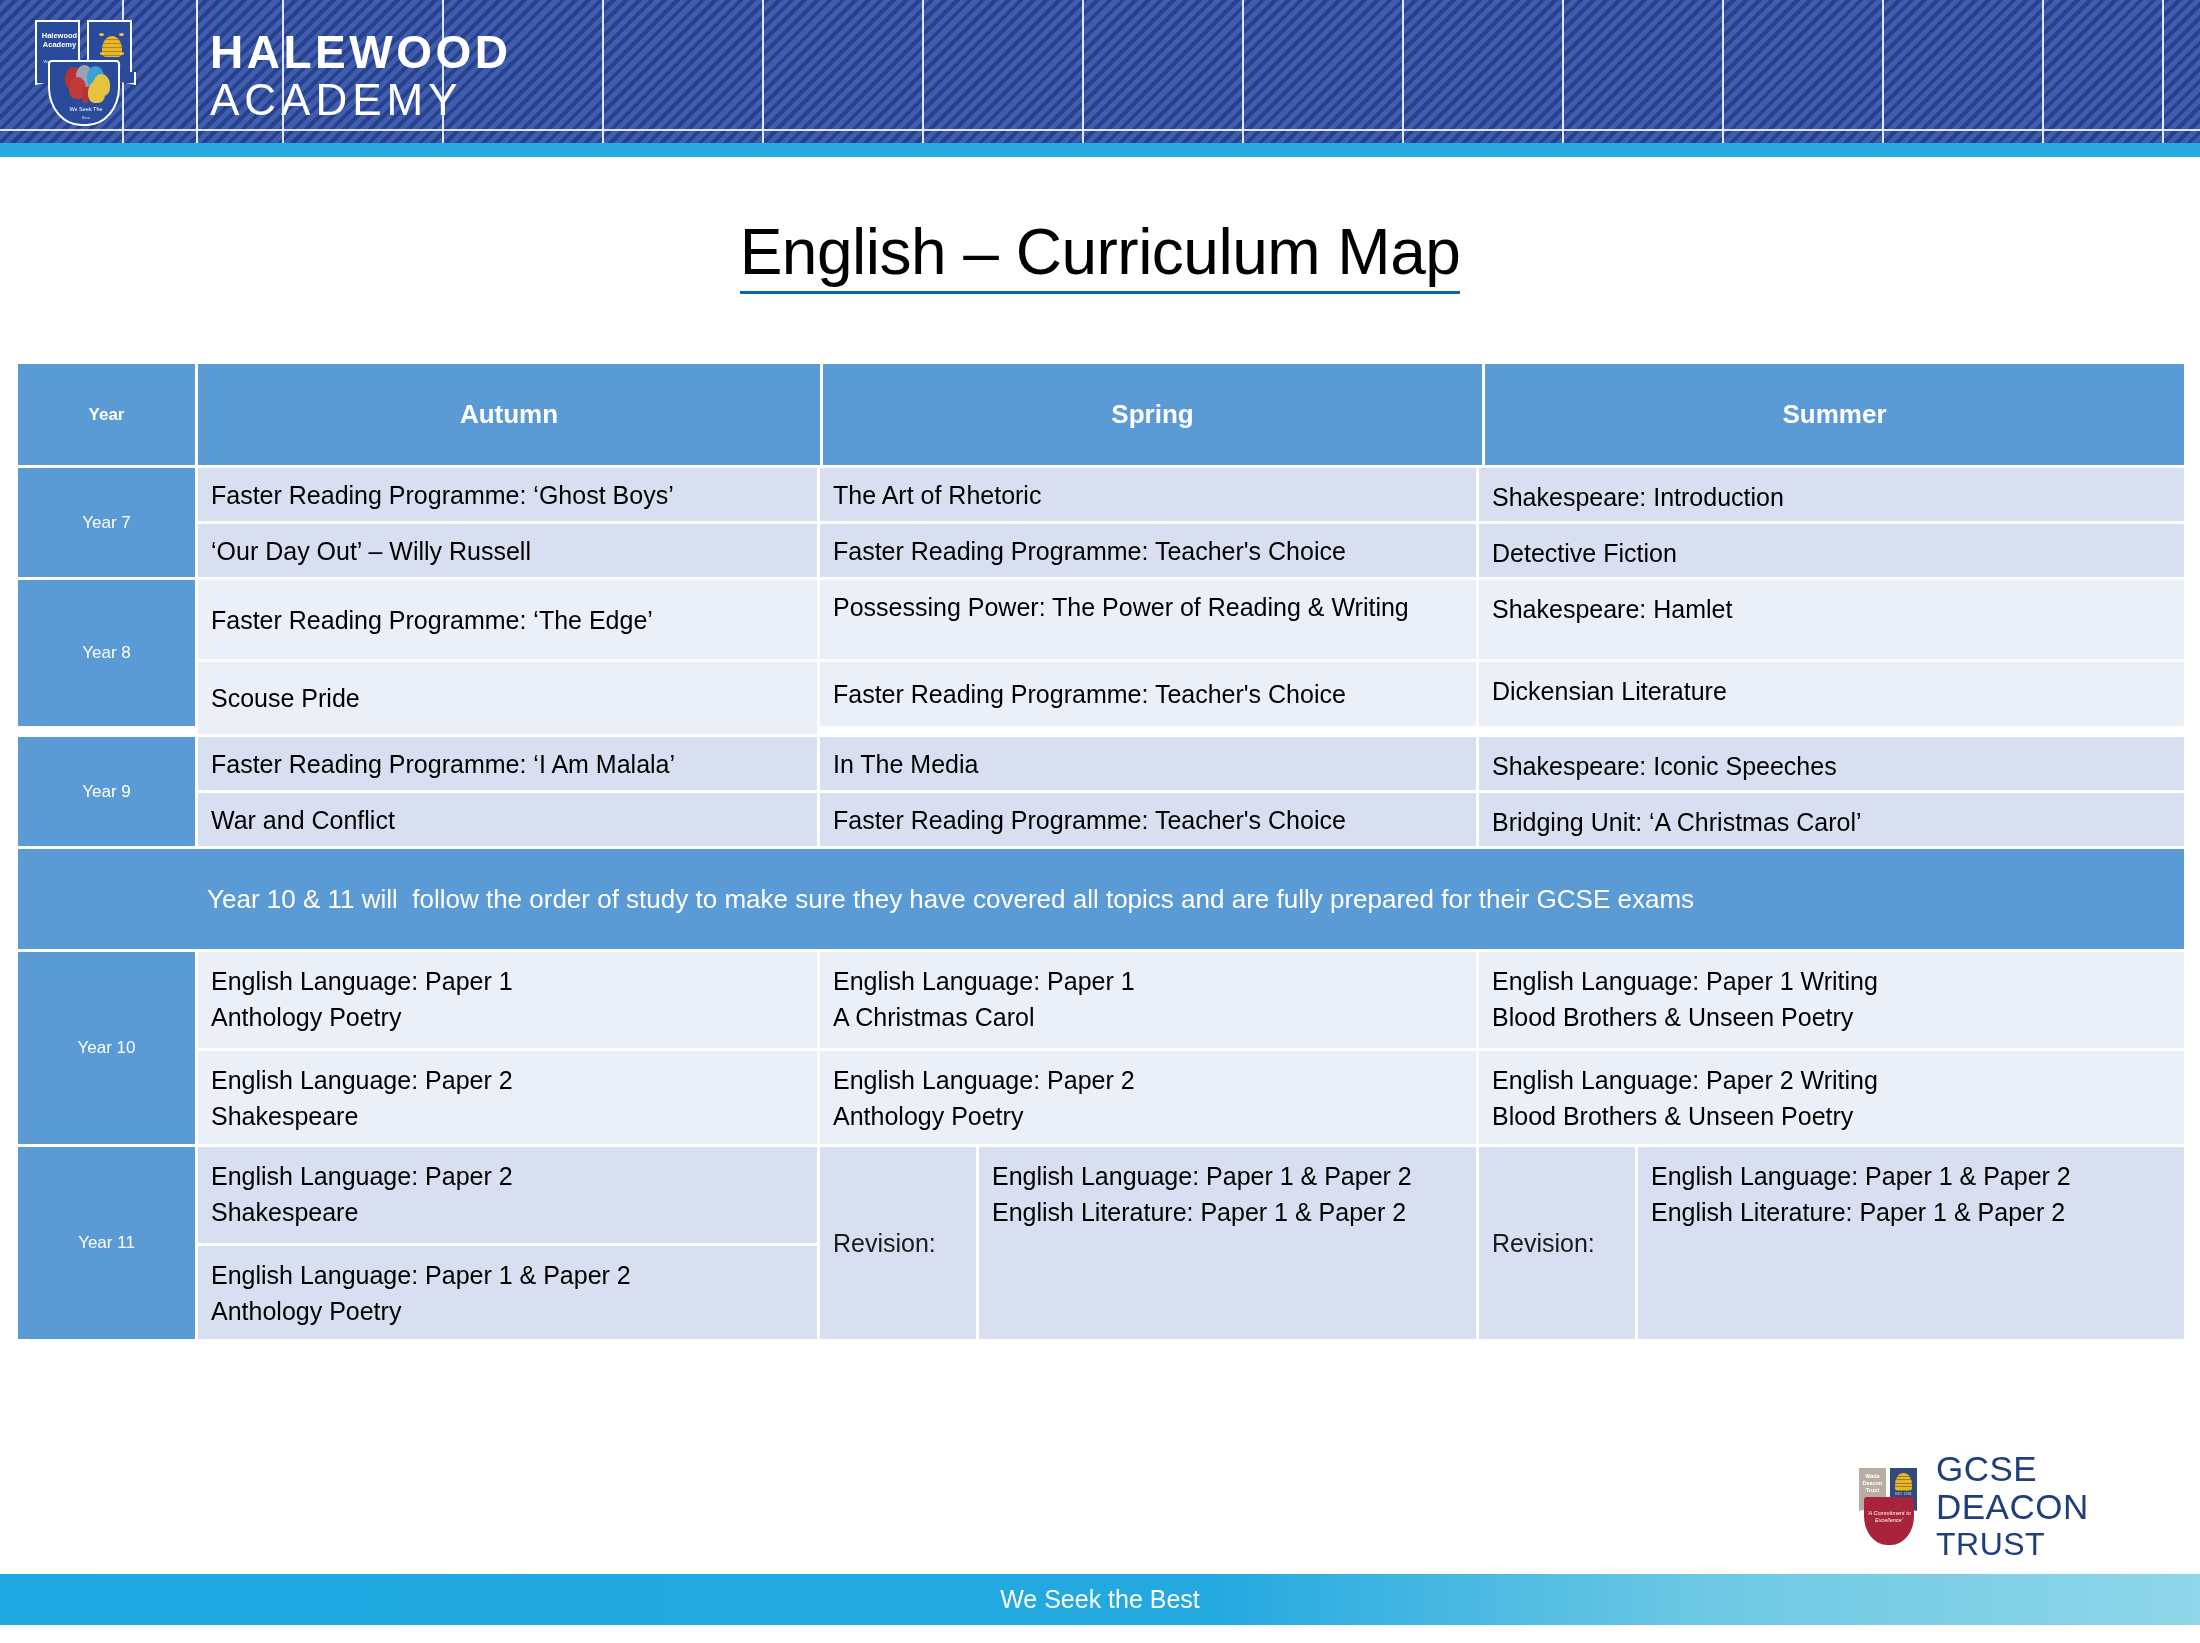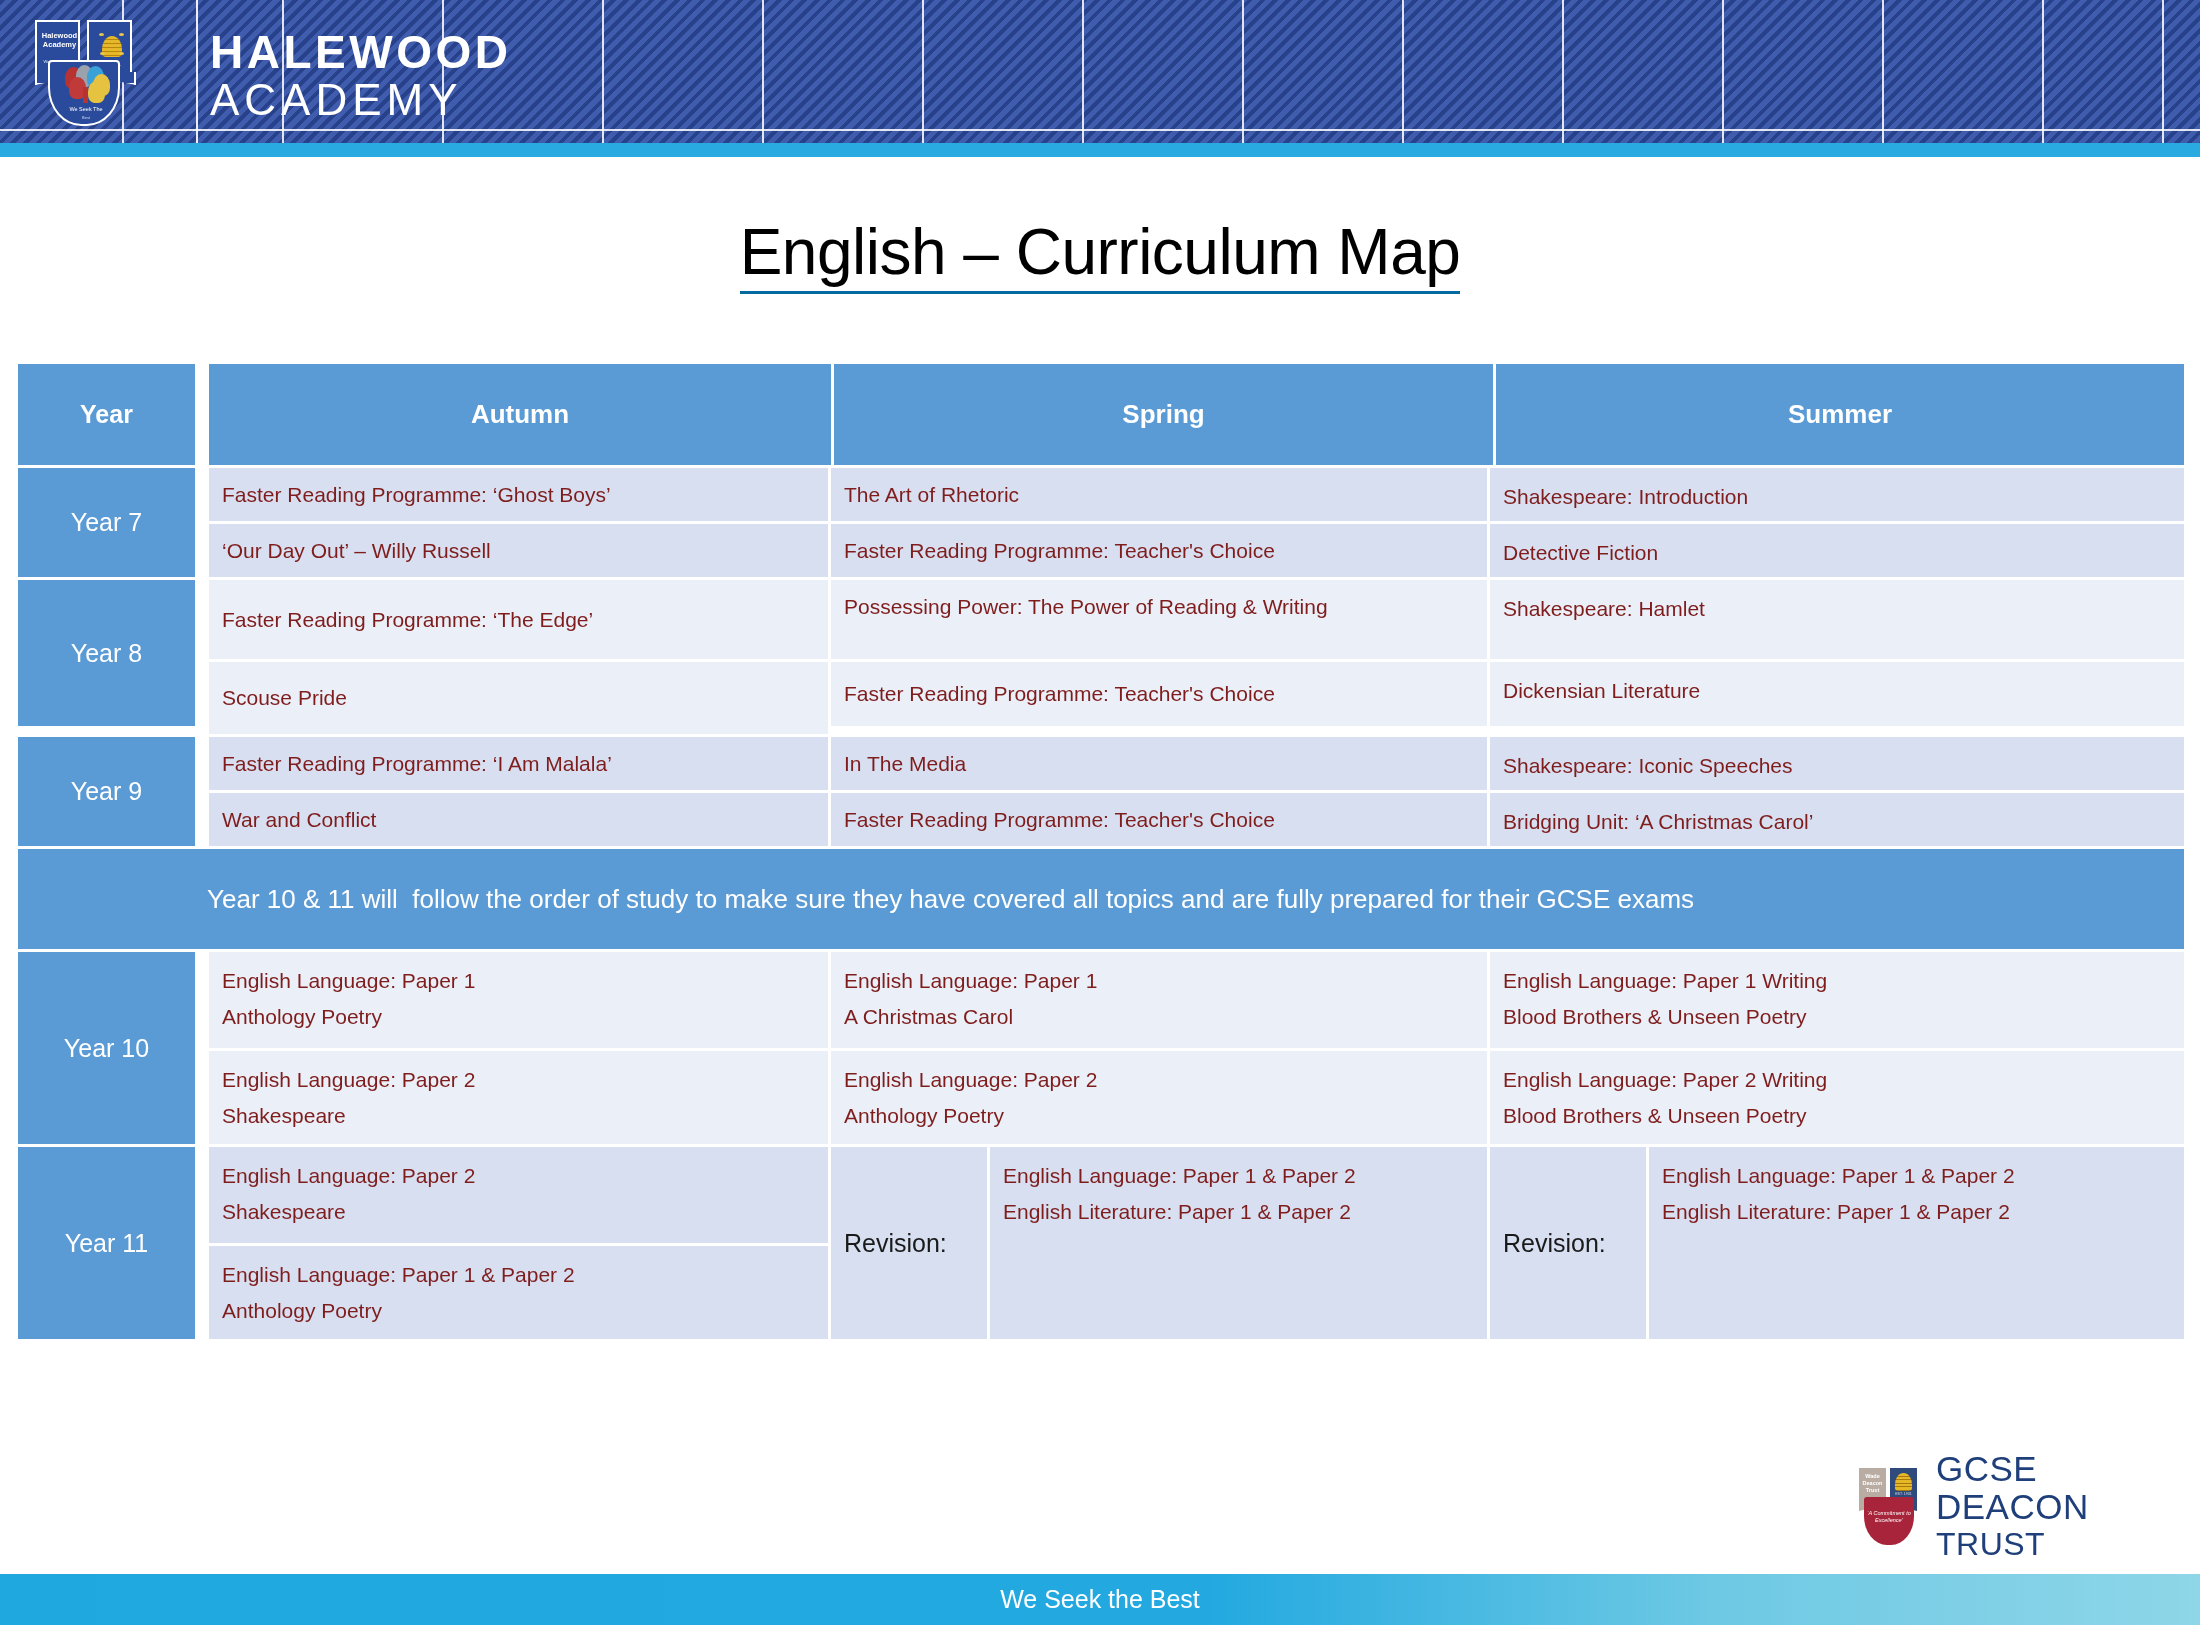--- a/index.html
+++ b/index.html
@@ -221,22 +221,22 @@
   .trow { display: flex; width: 100%; }
 
   .year-cell {
     width: 177px;
     flex: 0 0 177px;
     background: #5b9bd5;
     color: #ffffff;
     display: flex;
     align-items: center;
     justify-content: center;
-    font-size: 25px;
-    margin-right: 14px;
+    font-size: 17px;
+    margin-right: 3px;
     margin-bottom: 3px;
   }
   .year-cell.head { font-weight: bold; }
 
   .col-group { flex: 1; display: flex; }
 
   .hcell {
     background: #5b9bd5;
     color: #ffffff;
     font-weight: bold;
@@ -250,22 +250,22 @@
   }
   .hcell:last-child { margin-right: 0; }
 
   .col-autumn { flex: 0 0 622px; }
   .col-spring { flex: 0 0 659px; }
   .col-summer { flex: 1; }
 
   .subrows { display: flex; flex-direction: column; }
 
   .cell {
-    font-size: 21px;
-    color: #7f1d1d;
+    font-size: 25px;
+    color: #000000;
     padding: 11px 13px 6px 13px;
     margin-right: 3px;
     margin-bottom: 3px;
     line-height: 36px;
     display: flex;
     flex-direction: column;
   }
   .cell.mid { justify-content: center; padding-top: 6px; }
   .cell.top { justify-content: flex-start; }
   .cell:last-child { margin-bottom: 3px; }

